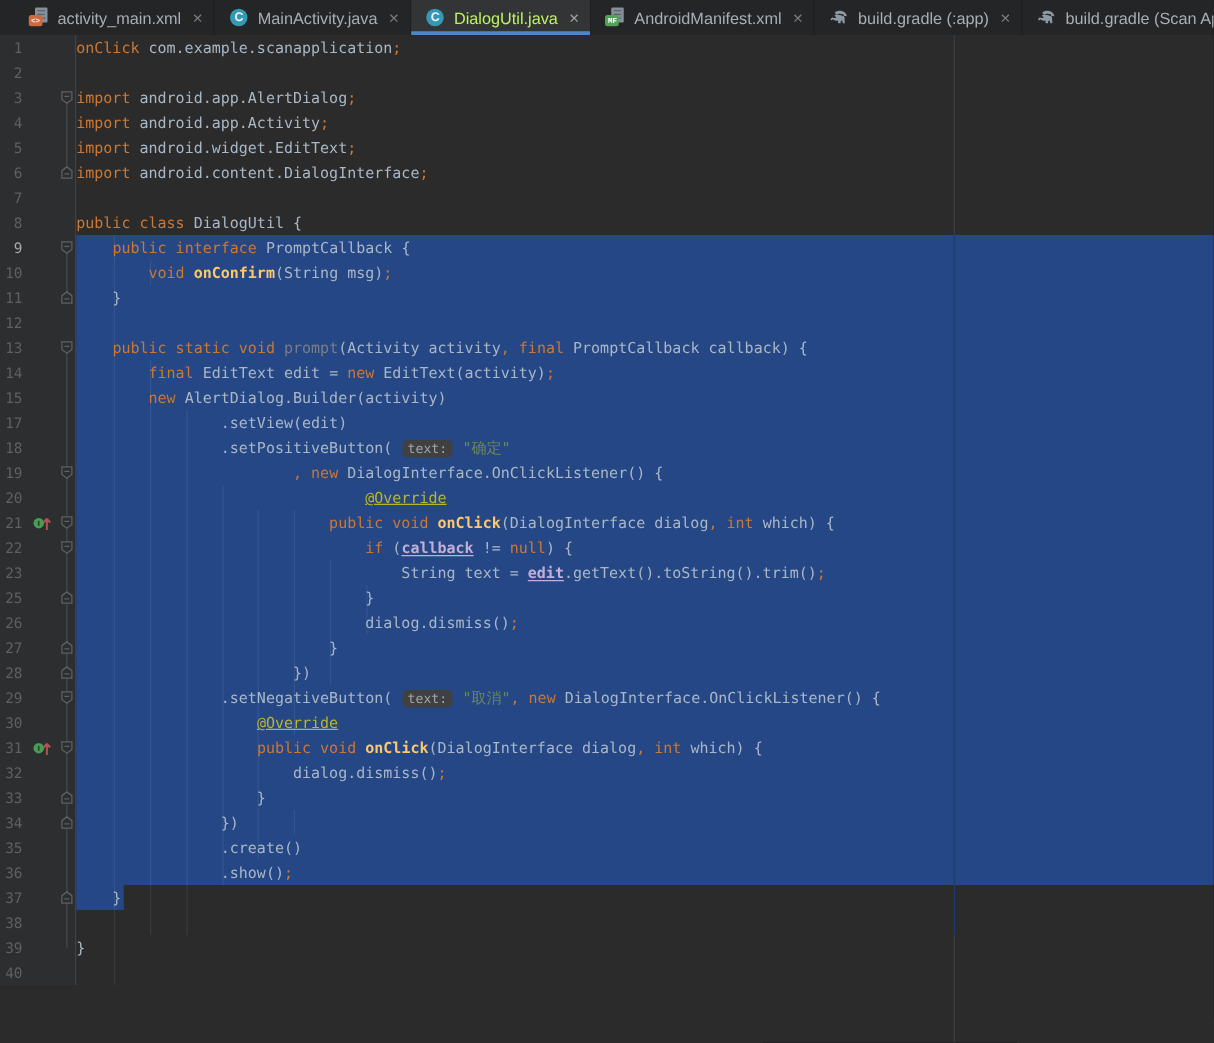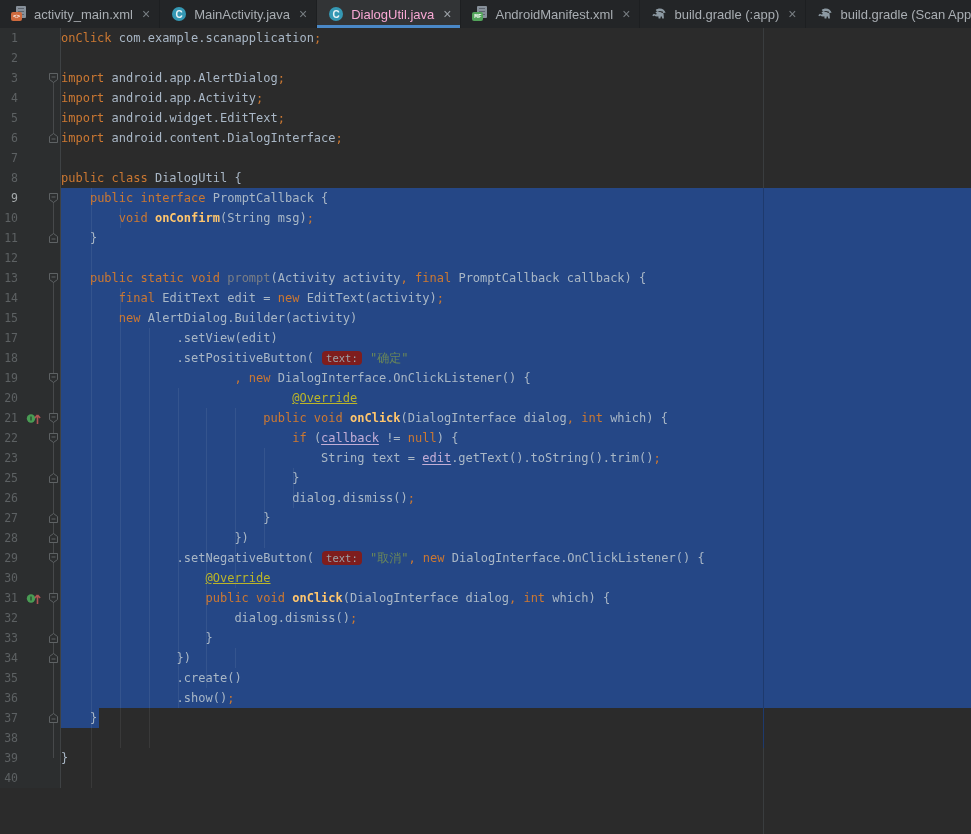--- a/index.html
+++ b/index.html
@@ -1,25 +1,25 @@
 <!DOCTYPE html>
 <html><head>
 <meta charset="utf-8">
 <style>
   html,body{margin:0;padding:0;background:#1e1f22;width:971px;height:834px;overflow:hidden;}
   *{box-sizing:border-box;}
   body{font-family:"Liberation Sans",sans-serif;}
 
   
-  .tabbar{height:28px;background:#232527;display:flex;align-items:stretch;width:971px;overflow:hidden;}
+  .tabbar{height:28px;background:#232527;display:flex;align-items:stretch;width:971px;overflow:hidden;padding-left:12px;}
   .tab{display:flex;align-items:center;padding:0 9px 0 11px;position:relative;cursor:default;
        border-right:1px solid #1d1f21;}
   .tab .lbl{font-size:13px;color:#a9aeb3;margin:0 2px 0 7px;white-space:nowrap;}
   .tab.active{background:#323436;}
-  .tab.active .lbl{color:#f9a8d4;}
+  .tab.active .lbl{color:#bef264;}
   .tab.active::after{content:"";position:absolute;left:0;right:0;bottom:0;height:3px;background:#4a88c7;}
   .tab .close{color:#787e83;font-size:14px;margin-left:7px;line-height:1;}
   .tab.active .close{color:#9da3a8;}
   .ticon{width:16px;height:16px;position:relative;flex:none;}
   .doc{position:absolute;right:1px;top:0;width:10px;height:12px;background:#87909a;border-radius:1px;}
   .doc::after{content:"";position:absolute;left:2px;top:2px;right:2px;height:1px;background:#5d656e;box-shadow:0 3px 0 #5d656e,0 6px 0 #5d656e;}
   .badge{position:absolute;left:0;bottom:1px;min-width:11px;height:9px;border-radius:2px;
          font-family:"Liberation Mono",monospace;font-size:6px;font-weight:bold;color:#fff;
          display:flex;align-items:center;justify-content:center;padding:0 1px;}
   .badge.orange{background:#cf6a3d;}
@@ -43,22 +43,22 @@
   .code{flex:1;position:relative;white-space:pre;line-height:20px;color:#a9b7c6;}
   .selbg{position:absolute;left:0;top:0;height:20px;width:100%;background:#254786;z-index:0;}
   .code .txt{position:relative;z-index:2;display:inline-block;}
 
   .k{color:#cc7832;}            
   .t{color:#a9b7c6;}            
   .s{color:#6a8759;}            
   .m{color:#ffc66d;font-weight:bold;margin-top:16px;} 
   .a{color:#bbb529;text-decoration:underline;}            
   .g{color:#7a7e85;}            
-  .u{color:#c3aed6;text-decoration:underline;text-underline-offset:2px;} 
-  .c{background:#7f1d1d;color:#9da3a8;border-radius:4px;font-size:10.5px;padding:1px 4px;margin:0 1px;}
+  .u{color:#c3aed6;text-decoration:underline;text-underline-offset:2px;font-weight:bold;} 
+  .c{background:#404040;color:#9da3a8;border-radius:4px;font-size:10.5px;padding:1px 4px;margin:0 1px;}
   .guide{position:absolute;width:1px;background:rgba(255,255,255,0.07);z-index:1;}
   .mline{position:absolute;width:1px;z-index:1;}
   .foldline{position:absolute;width:1px;background:#47494b;z-index:3;}
 </style>
 </head>
 <body>
 
 <div class="tabbar" id="tabbar">
     <div class="tab">
       <span class="ticon">

